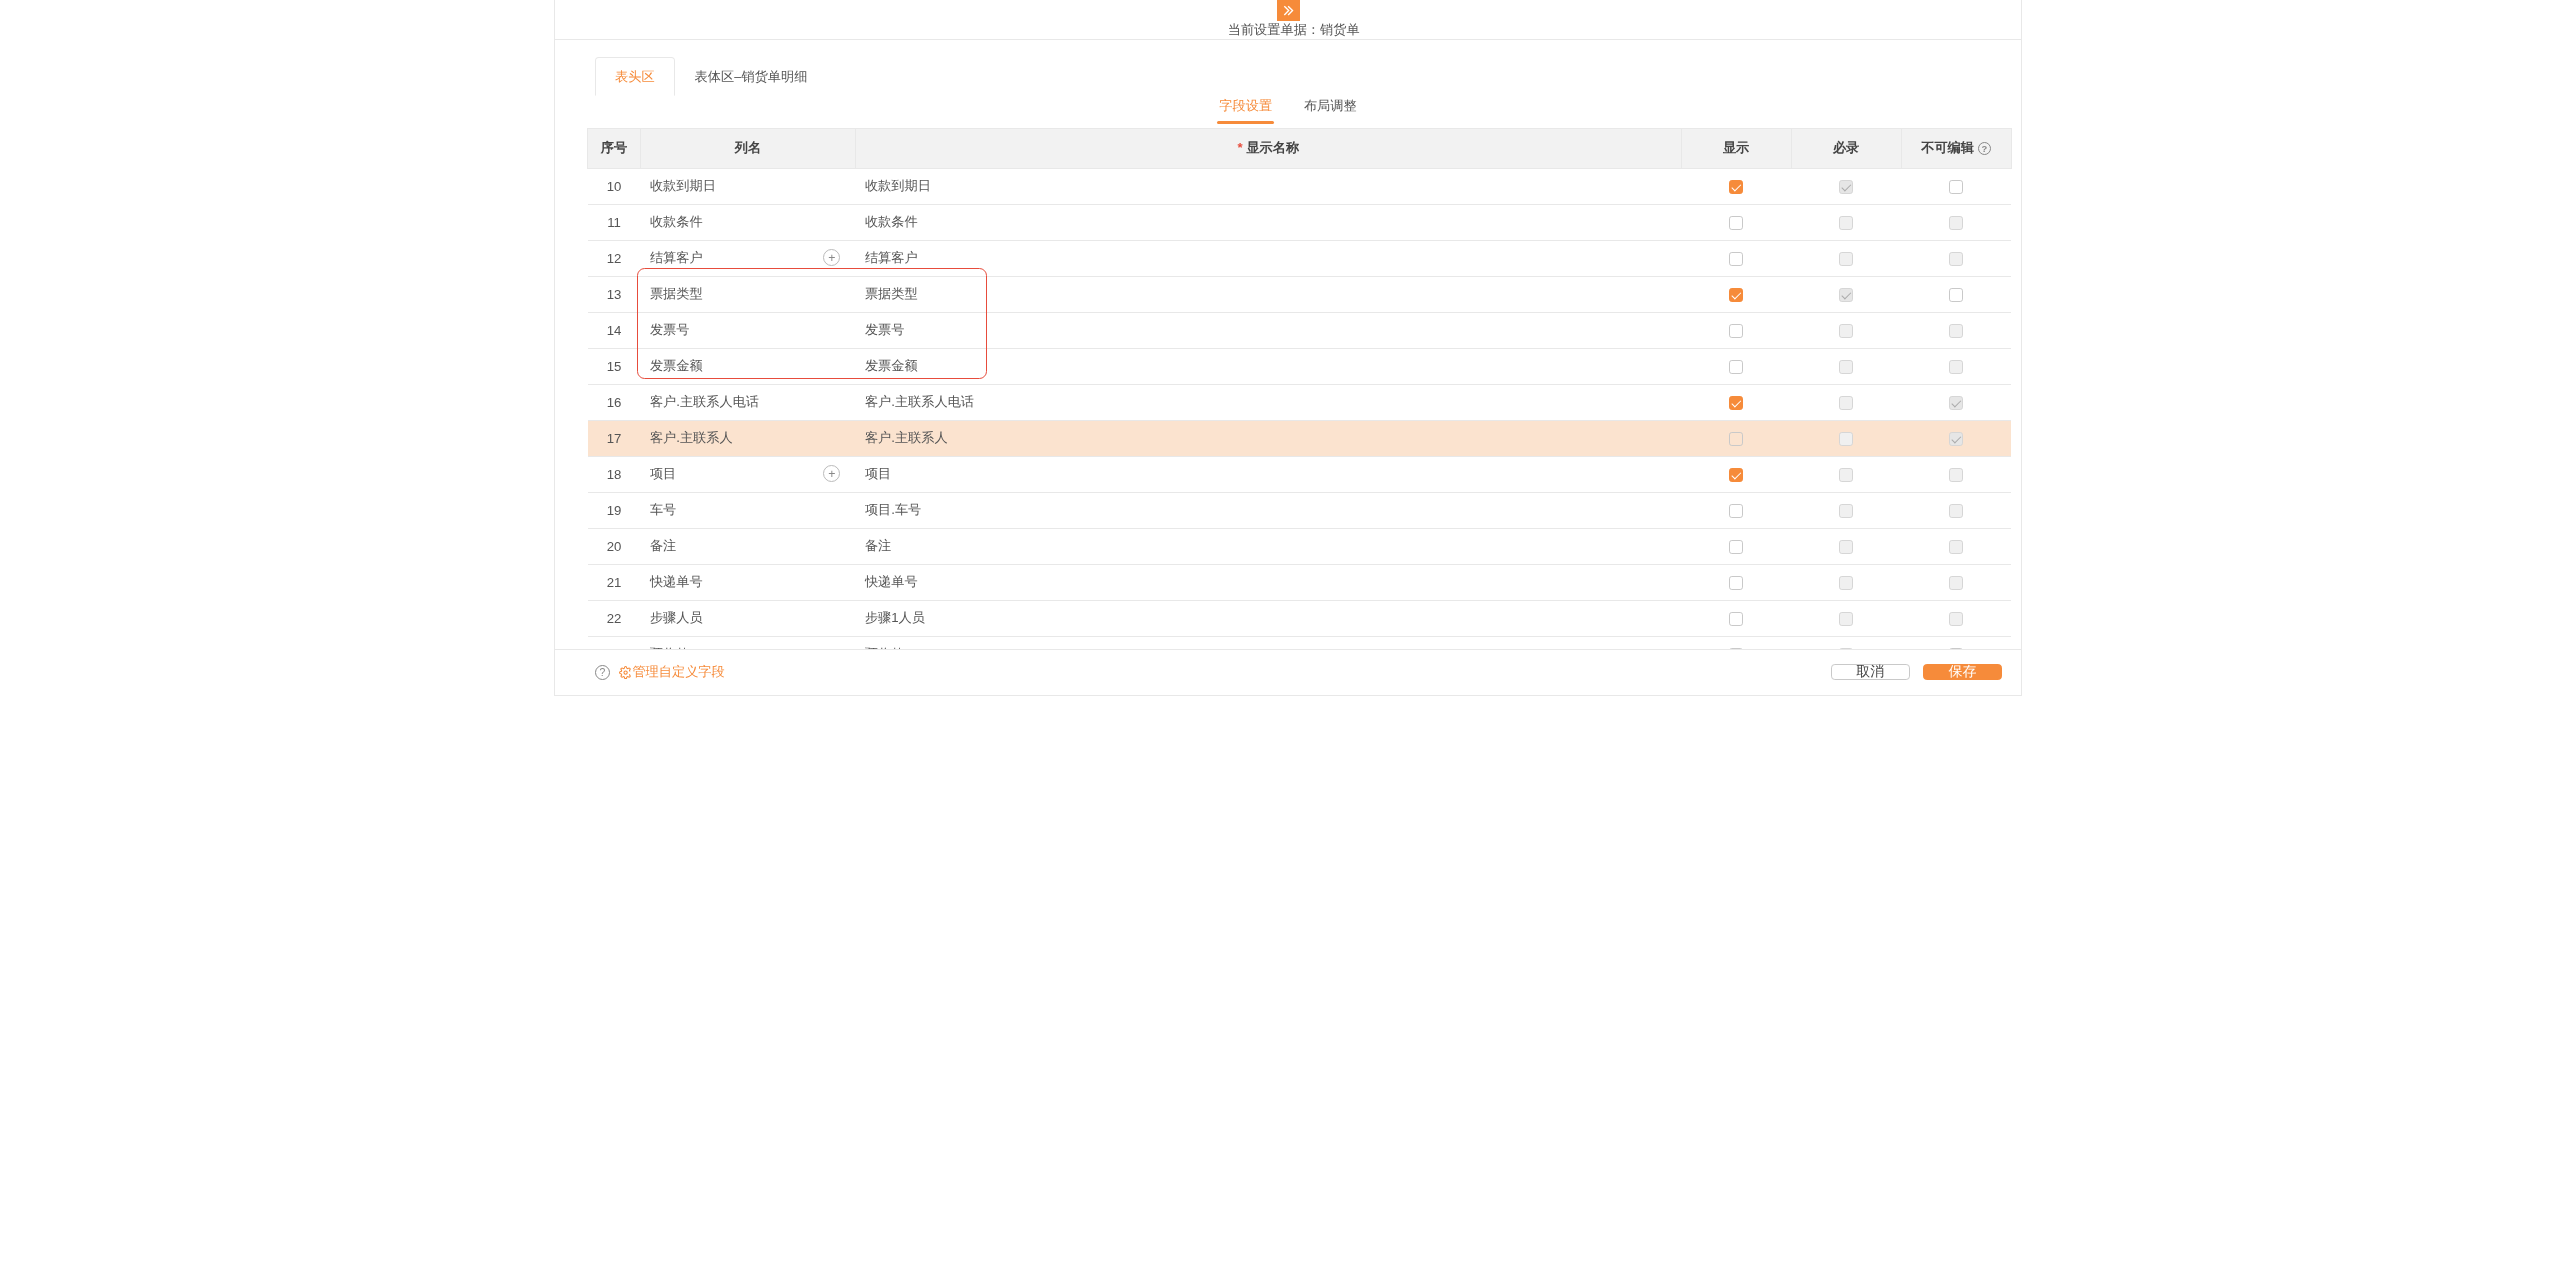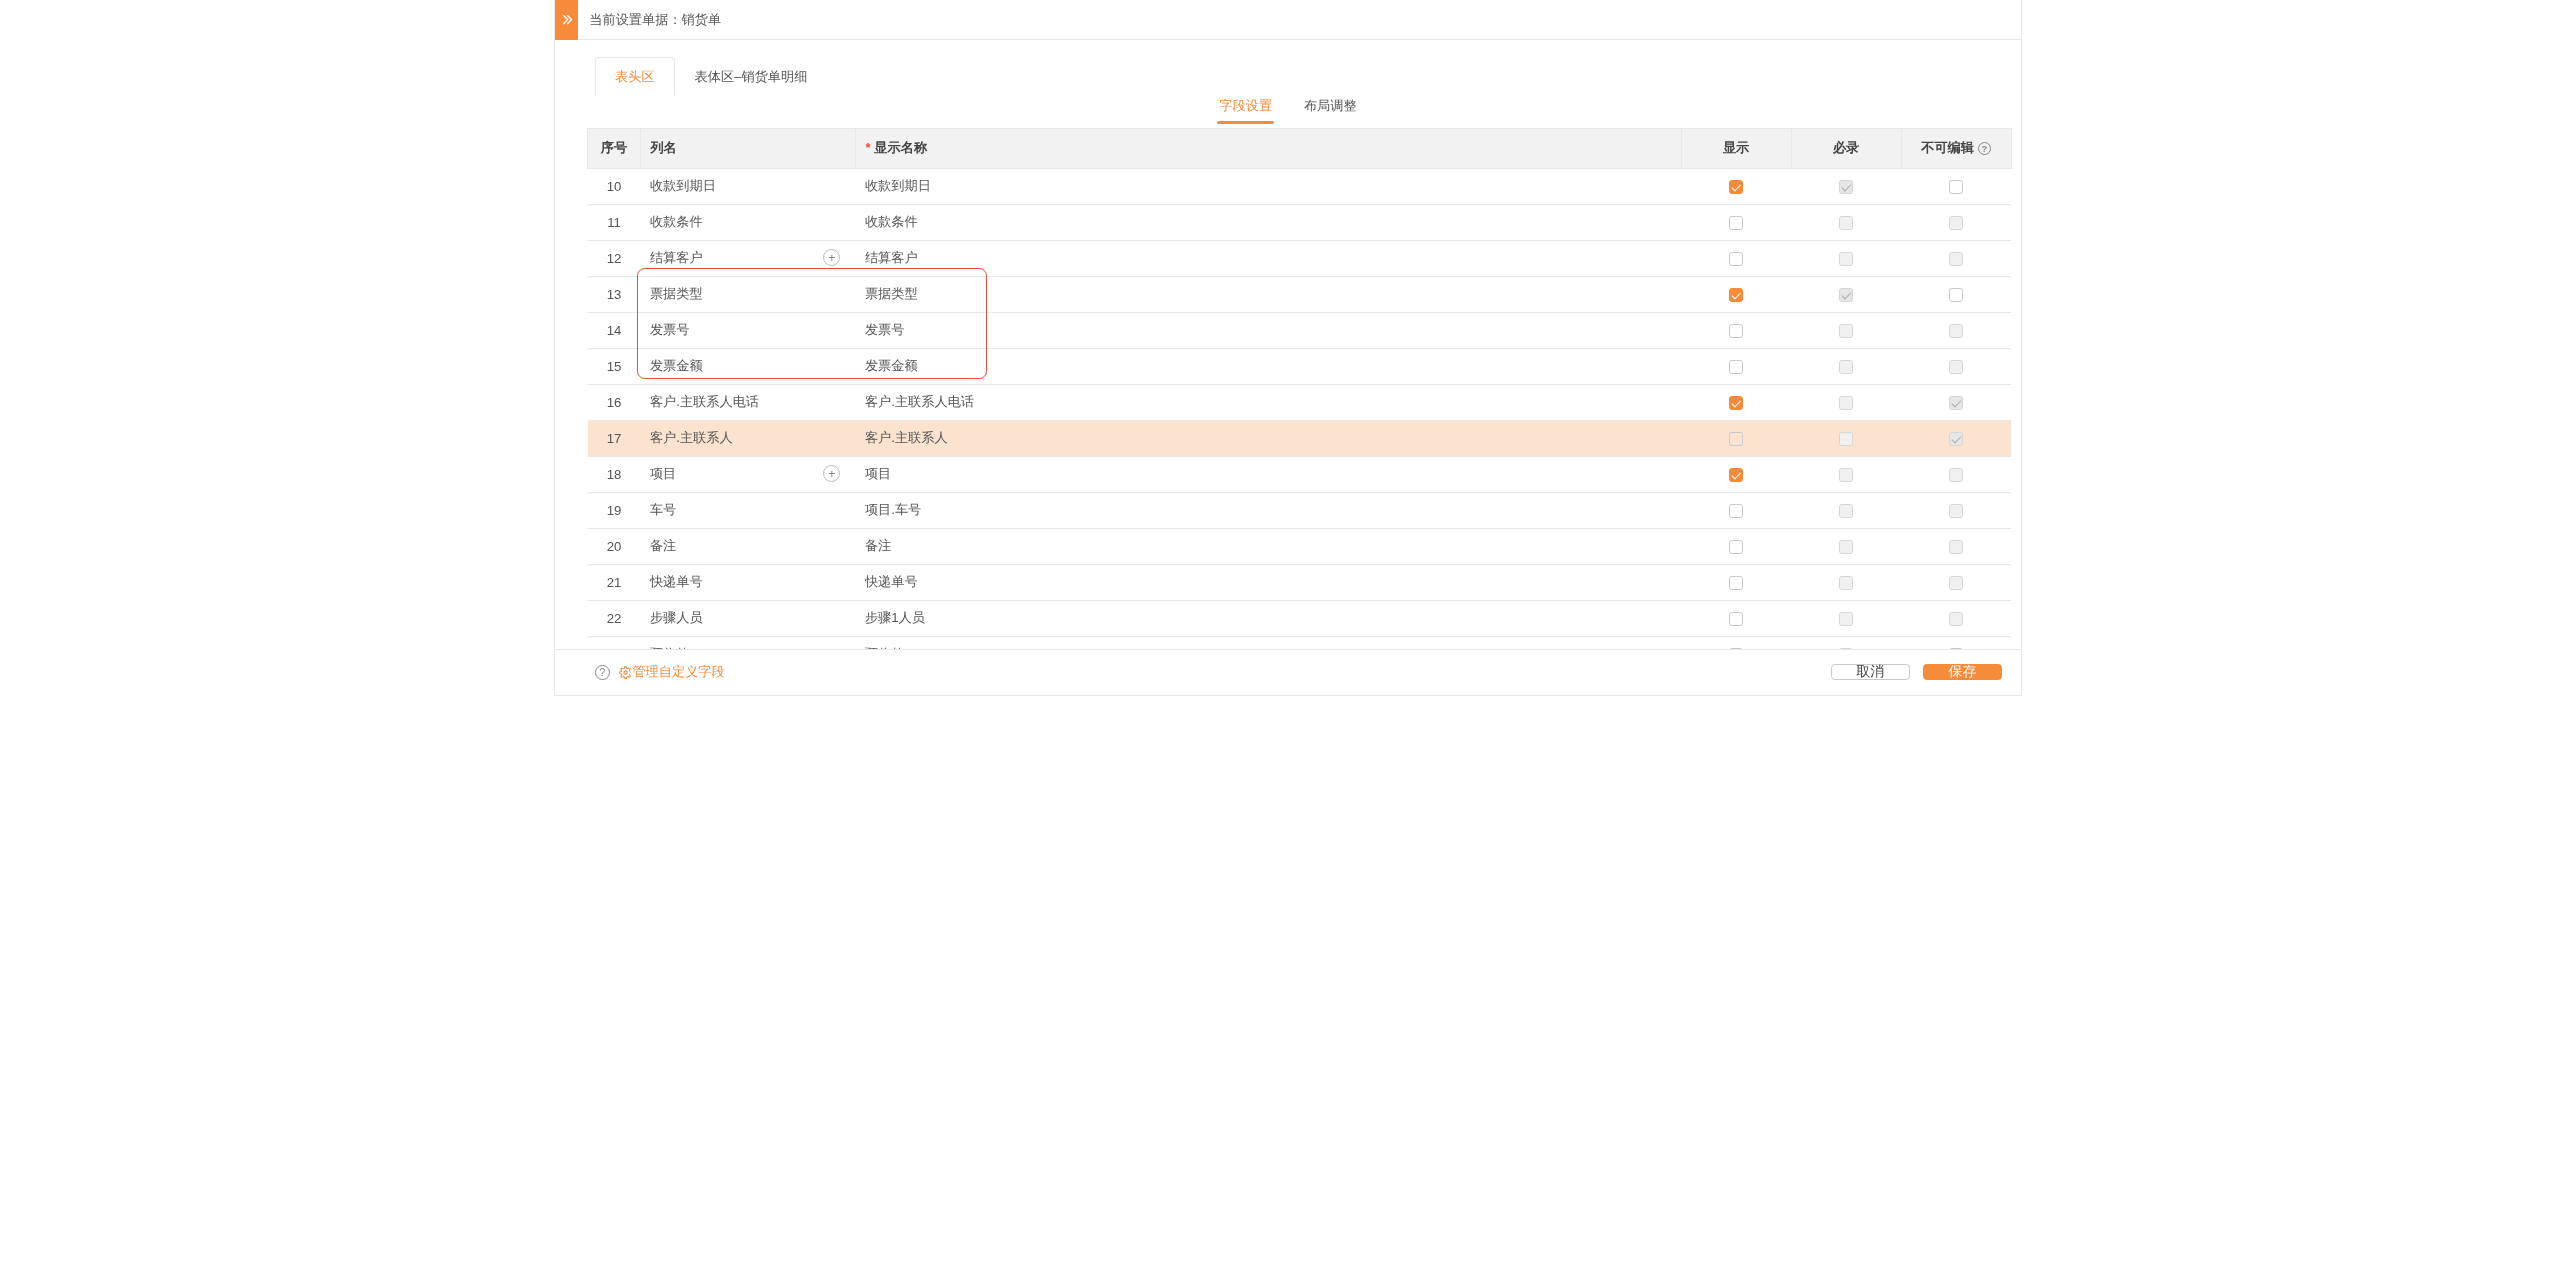--- a/index.html
+++ b/index.html
@@ -18,20 +18,21 @@
     border-top: none;
     position: relative;
   }
 
   
   .topbar {
     display: flex;
     align-items: center;
     height: 40px;
     border-bottom: 0.9px solid #e8e8e8;
+    flex-direction: column;
   }
   .expand-btn {
     width: 23px;
     height: 40px;
     background: #f68b3a;
     display: flex;
     align-items: center;
     justify-content: center;
     cursor: pointer;
   }
@@ -95,21 +96,21 @@
     overflow: hidden;
     position: relative;
   }
   table {
     width: 100%;
     border-collapse: collapse;
     table-layout: fixed;
   }
   thead th {
     background: #f2f2f2;
-    text-align: left;
+    text-align: center;
     font-weight: 600;
     color: #444;
     padding: 10.4px 9.4px;
     border: 0.9px solid #e8e8e8;
   }
   thead th.center { text-align: center; }
   tbody td {
     padding: 8.5px 9.4px;
     border-bottom: 0.9px solid #e8e8e8;
     color: #555;

